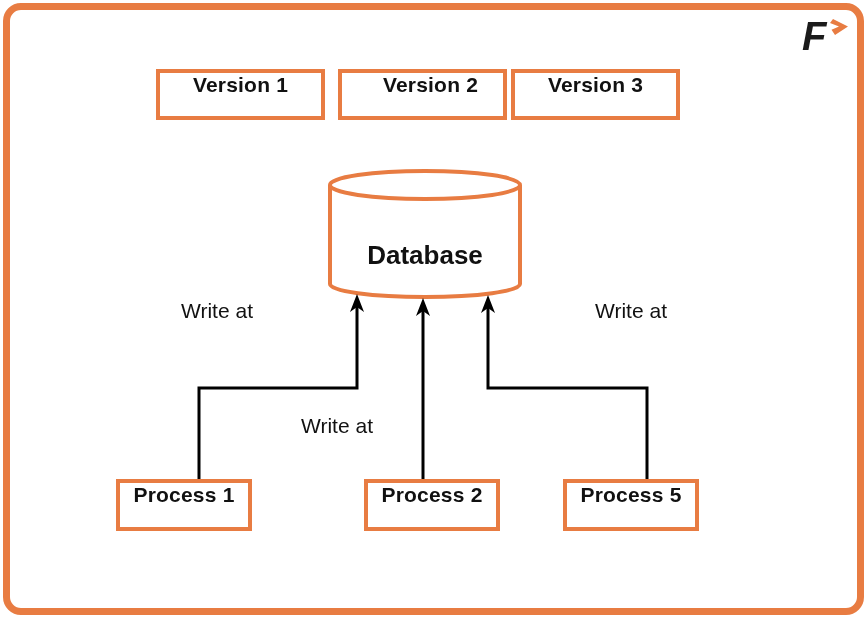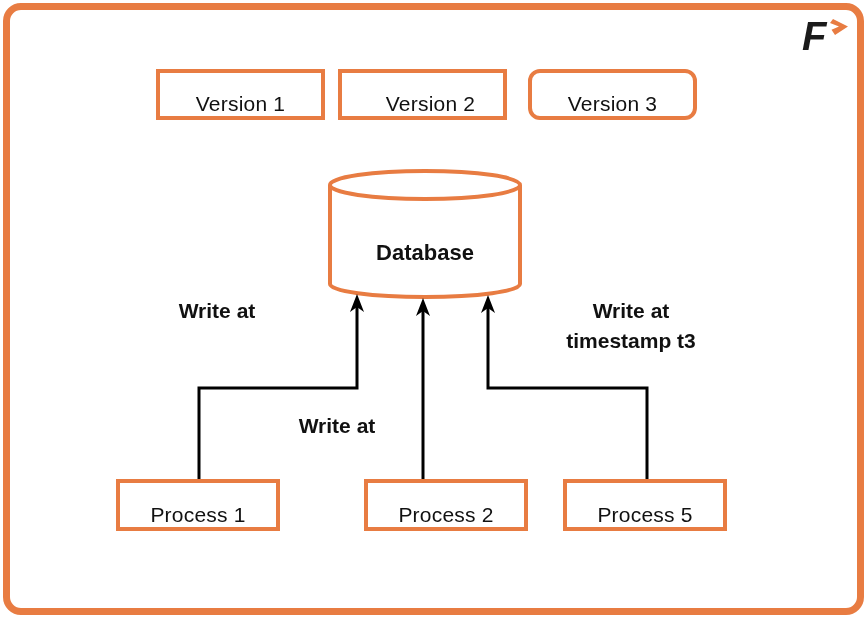--- a/index.html
+++ b/index.html
@@ -14,49 +14,49 @@
     position:absolute;
     left:3px;top:3px;right:3px;bottom:3px;
     border:7px solid #E87C42;
     border-radius:18px;
     pointer-events:none;
   }
   .obox{
     position:absolute;
     border:4px solid #E87C42;
     background:#ffffff;
-    display:flex;align-items:flex-end;justify-content:center;
-    font-weight:normal;
+    display:flex;align-items:flex-start;justify-content:center;
+    font-weight:bold;
     font-size:21px;
     color:#111111;
     letter-spacing:0.2px;
     box-sizing:border-box;
   }
   .vbox{top:69px;width:169px;height:51px;}
-  .pbox{top:479px;width:164px;height:52px;}
-  #v1{left:156px;} #v2{left:338px;padding-left:16px;} #v3{left:528px;border-radius:12px;}
+  .pbox{top:479px;width:136px;height:52px;}
+  #v1{left:156px;} #v2{left:338px;padding-left:16px;} #v3{left:511px;}
   #p1{left:116px;} #p2{left:340px;margin-left:24px;} #p3{left:563px;}
   .wlabel{
     position:absolute;
     width:200px;
     text-align:center;
-    font-weight:bold;
+    font-weight:normal;
     font-size:21px;
     line-height:30px;
     color:#111111;
   }
   #w1{left:117px;top:296px;}
   #w2{left:237px;top:411px;}
   #w3{left:531px;top:296px;}
   #dbLabel{
     position:absolute;
     left:331px;top:240px;width:188px;
     text-align:center;
     font-weight:bold;
-    font-size:22px;
+    font-size:26px;
     color:#111111;
   }
   #diagramSvg{position:absolute;left:0;top:0;}
   #logo{position:absolute;left:800px;top:16px;width:56px;height:42px;}
 </style>
 </head>
 <body>
 
 <div id="stage">
 
@@ -98,21 +98,20 @@
   <div id="dbLabel">Database</div>
 
   <div id="w1" class="wlabel">
     <div>Write at</div>
   </div>
   <div id="w2" class="wlabel">
     <div>Write at</div>
   </div>
   <div id="w3" class="wlabel">
     <div>Write at</div>
-    <div>timestamp t3</div>
   </div>
 
   <div id="p1" class="obox pbox">
     <span>Process 1</span>
   </div>
   <div id="p2" class="obox pbox">
     <span>Process 2</span>
   </div>
   <div id="p3" class="obox pbox">
     <span>Process 5</span>

